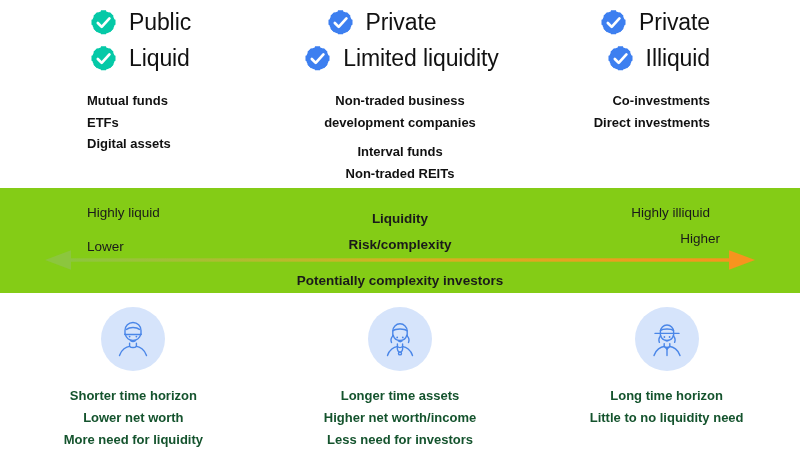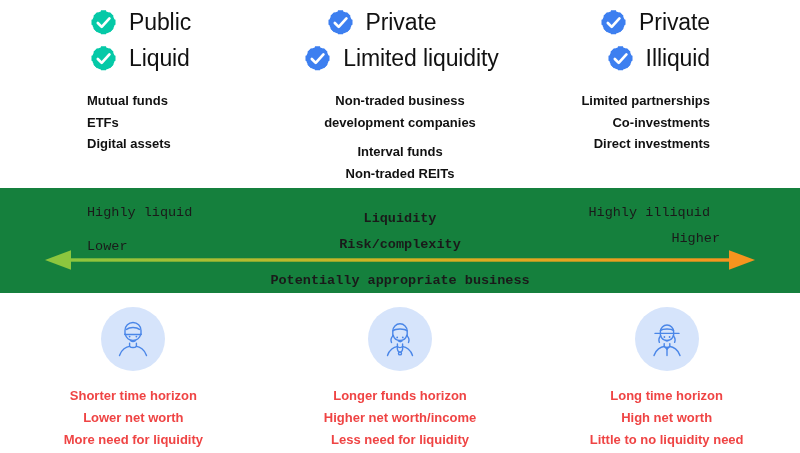--- a/index.html
+++ b/index.html
@@ -79,22 +79,21 @@
   .item-list div { white-space: nowrap; }
   .col-2 .item-list .wrap2 { white-space: normal; max-width: 190px; margin: 8px auto; }
 
   
   .band {
     position: absolute;
     left: 0;
     top: 188px;
     width: 800px;
     height: 105px;
-    background: #15803d;
-    font-family: Liberation Mono, monospace;
+    background: #84cc16;
   }
   .band-label {
     position: absolute;
     font-size: 13.5px;
     color: #1a1a1a;
     white-space: nowrap;
     line-height: 1;
   }
   .band-label.bold { font-weight: bold; margin-top: 6px; }
 
@@ -140,21 +139,21 @@
     align-items: center;
     justify-content: center;
   }
   .avatar svg { display: block; }
 
   .btext {
     margin-top: 14px;
     font-size: 13px;
     font-weight: bold;
     line-height: 22px;
-    color: #ef4444;
+    color: #14532d;
     text-align: center;
     white-space: nowrap;
   }
 </style>
 </head>
 <body>
 
 <div class="stage">
 
   <div class="top-section">
@@ -218,21 +217,20 @@
       </div>
       <div class="badge-row badge-row-2">
         <svg class="cog-icon" viewBox="0 0 64 64">
           <path fill="#3d7ff0" d="M27.2 2h9.6l1.6 6.4 6.2-2.5 6.8 6.8-2.5 6.2L55.3 20.6v9.6l-6.4 1.6 2.5 6.2-6.8 6.8-6.2-2.5-1.6 6.4h-9.6l-1.6-6.4-6.2 2.5-6.8-6.8 2.5-6.2L8.7 30.2v-9.6l6.4-1.6-2.5-6.2 6.8-6.8 6.2 2.5z" transform="translate(0,6)"></path>
           <circle cx="32" cy="32" r="22" fill="#3d7ff0"></circle>
           <path d="M21 33 L28.5 40.5 L43.5 24" fill="none" stroke="#ffffff" stroke-width="5.2" stroke-linecap="round" stroke-linejoin="round"></path>
         </svg>
         <span class="badge-label">Illiquid</span>
       </div>
       <div class="item-list">
-        <div>Limited partnerships</div>
         <div>Co-investments</div>
         <div>Direct investments</div>
       </div>
     </div>
   </div>
 
   <div class="band">
     <div class="band-label bl-left-1">Highly liquid</div>
     <div class="band-label bl-left-2">Lower</div>
     <div class="band-label bold bl-mid-1">Liquidity</div>
@@ -248,21 +246,21 @@
             <stop offset="50%" stop-color="#d4b222"></stop>
             <stop offset="100%" stop-color="#f7941e"></stop>
           </linearGradient>
         </defs>
         <rect x="24" y="10.3" width="662" height="3.4" fill="url(#arrowGrad)"></rect>
         <polygon points="0,12 26,2.2 26,21.8" fill="#8cc63e"></polygon>
         <polygon points="710,12 684,2.2 684,21.8" fill="#f7941e"></polygon>
       </svg>
     </div>
 
-    <div class="band-label bold bl-bottom">Potentially appropriate business</div>
+    <div class="band-label bold bl-bottom">Potentially complexity investors</div>
   </div>
 
   <div class="bottom-section">
 
     <div class="bcol">
       <div class="avatar">
         <svg width="44" height="44" viewBox="0 0 44 44">
           <g fill="none" stroke="#4a86e8" stroke-width="1.4" stroke-linecap="round" stroke-linejoin="round">
             <path d="M14 17.5 V13.5 a8 8 0 0 1 16 0 v4"></path>
             <path d="M14.2 17.2 a8 8 0 0 0 15.6 0"></path>
@@ -297,23 +295,23 @@
             <path d="M20.4 24 c1.2 0.9 2.4 0.9 3.6 0"></path>
             <path d="M19.4 27 v2.6 M24.6 27 v2.6"></path>
             <path d="M19.4 29.6 c1.4 1.3 3.8 1.3 5.2 0"></path>
             <path d="M9.5 38.5 c1.7-5.7 6.6-8.5 9.6-8.9 M34.5 38.5 c-1.7-5.7-6.6-8.5-9.6-8.9"></path>
             <path d="M19.4 29.8 c-0.6 3.6 1.2 5.6 2.6 5.6 M24.6 29.8 c0.6 3.6-1.2 5.6-2.6 5.6"></path>
             <circle cx="22" cy="36.4" r="1.5"></circle>
           </g>
         </svg>
       </div>
       <div class="btext">
-        <div>Longer funds horizon</div>
+        <div>Longer time assets</div>
         <div>Higher net worth/income</div>
-        <div>Less need for liquidity</div>
+        <div>Less need for investors</div>
       </div>
     </div>
 
     <div class="bcol">
       <div class="avatar">
         <svg width="44" height="44" viewBox="0 0 44 44">
           <g fill="none" stroke="#4a86e8" stroke-width="1.4" stroke-linecap="round" stroke-linejoin="round">
             <path d="M15.4 18.6 V14.6 a6.6 6.6 0 0 1 13.2 0 v4"></path>
             <path d="M15.6 18.4 a6.6 6.6 0 0 0 12.8 0"></path>
             <path d="M10 16.4 h24"></path>
@@ -325,19 +323,18 @@
             <path d="M19.2 26.6 v2.9 M24.8 26.6 v2.9"></path>
             <path d="M19.2 29.5 c1.5 1.4 4.1 1.4 5.6 0"></path>
             <path d="M9 38.5 c1.8-5.9 6.9-8.7 10.1-9 M35 38.5 c-1.8-5.9-6.9-8.7-10.1-9"></path>
             <path d="M22 30 v8.5"></path>
             <path d="M19.6 29.6 l2.4 2.6 l2.4-2.6"></path>
           </g>
         </svg>
       </div>
       <div class="btext">
         <div>Long time horizon</div>
-        <div>High net worth</div>
         <div>Little to no liquidity need</div>
       </div>
     </div>
 
   </div>
 </div>
 
 </body></html>

